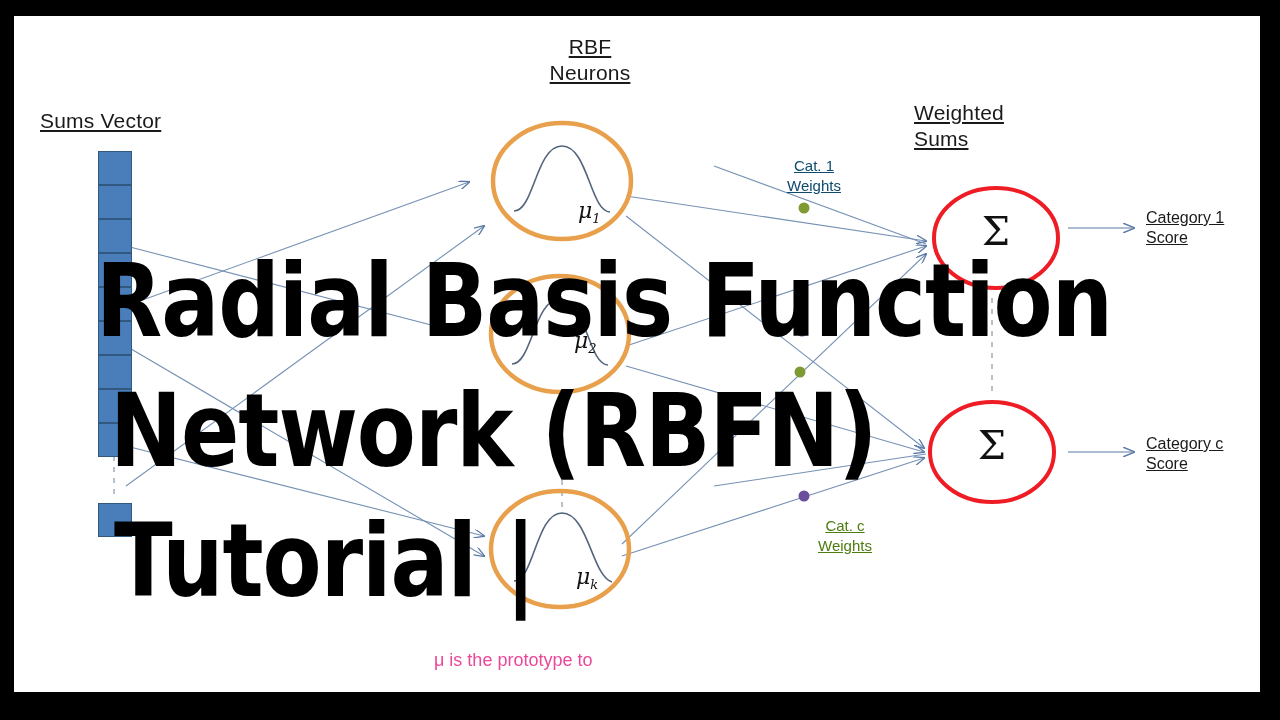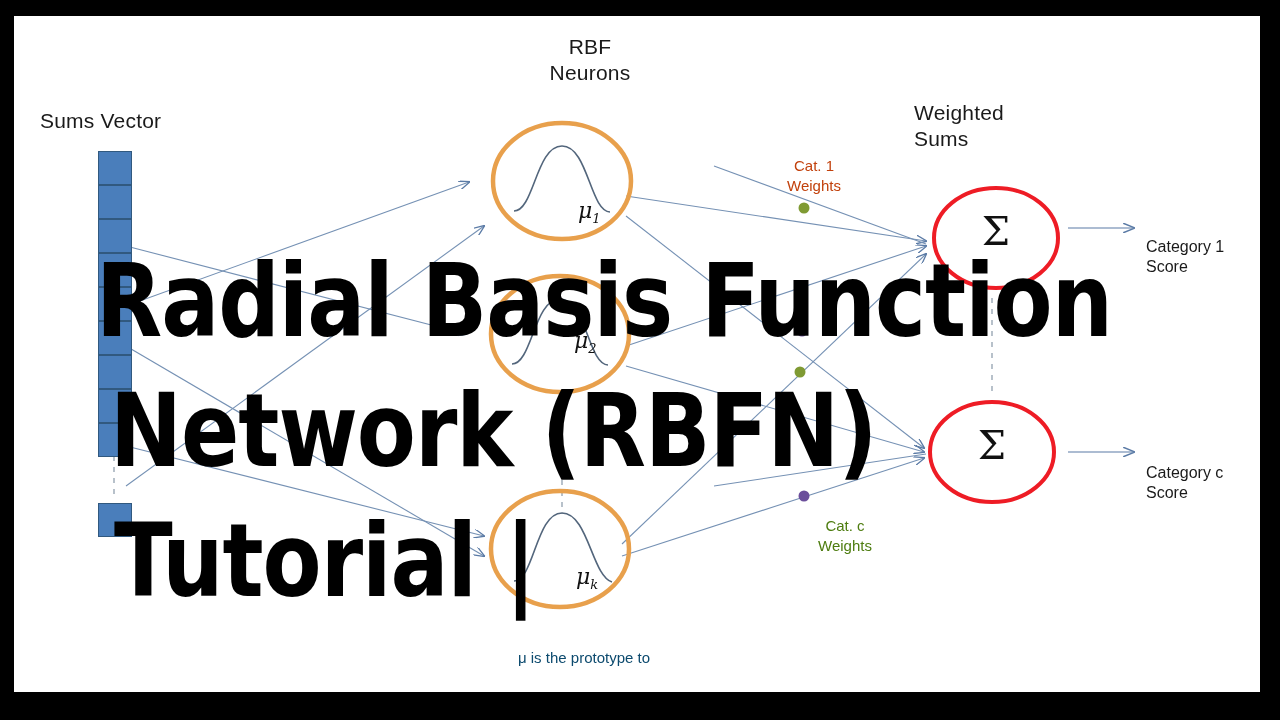--- a/index.html
+++ b/index.html
@@ -1,26 +1,26 @@
 <!DOCTYPE html>
 <html><head>
 <meta charset="utf-8">
 <style>
   html,body{margin:0;padding:0;background:#000;}
   body{width:1280px;height:720px;overflow:hidden;font-family:"Liberation Sans",sans-serif;}
   #stage{position:relative;width:1280px;height:720px;background:#000;}
   #frame{position:absolute;left:10px;top:12px;width:1254px;height:684px;background:#ffffff;border:4px solid #000;box-sizing:border-box;}
   #canvas{position:absolute;left:0;top:0;width:1246px;height:676px;}
-  .lbl{position:absolute;color:#1a1a1a;font-family:"Liberation Sans",sans-serif;line-height:1.25;white-space:pre-line;}
+  .lbl{position:absolute;color:#1a1a1a;font-family:"Liberation Sans",sans-serif;line-height:1.25;white-space:pre-line;text-decoration:underline;}
   .hdr{font-size:21px;font-weight:400;letter-spacing:.2px;}
-  .sml{font-size:16px;margin-top:29px;}
+  .sml{font-size:16px;}
   .wlbl{font-size:15px;text-align:center;line-height:1.3;}
   .mu{position:absolute;font-family:"DejaVu Serif",serif;font-style:italic;font-size:22px;color:#111;margin-left:36px;}
   .mu sub{font-size:13px;font-style:italic;}
-  .cap{position:absolute;font-size:15px;color:#0c4a6e;text-align:center;line-height:1.35;}
+  .cap{position:absolute;font-size:18px;color:#ec4899;line-height:1.35;}
   #title{position:absolute;left:0;top:0;width:1246px;height:720px;pointer-events:none;}
   .tline{position:absolute;font-family:"DejaVu Sans",sans-serif;font-weight:700;color:#000;
          letter-spacing:-1px;white-space:nowrap;transform:scaleY(1.18);transform-origin:left top;}
   .cell{position:absolute;background:#4a7ebb;border:1px solid #31597f;box-sizing:border-box;}
 </style>
 </head>
 <body>
 
 <div id="stage">
   <div id="frame">
@@ -104,21 +104,21 @@
     </div>
 
     <div class="lbl hdr" style="left:26px;top:92px;">Sums Vector</div>
 
     <div class="lbl hdr" style="left:516px;top:18px;text-align:center;width:120px;">RBF
 Neurons</div>
 
     <div class="lbl hdr" style="left:900px;top:84px;text-align:left;width:170px;">Weighted
 Sums</div>
 
-    <div class="lbl wlbl" style="left:745px;top:140px;width:110px;color:#c2410c;">Cat. 1
+    <div class="lbl wlbl" style="left:745px;top:140px;width:110px;color:#0c4a6e;">Cat. 1
 Weights</div>
 
     <div class="lbl wlbl" style="left:776px;top:500px;width:110px;color:#4d7c0f;">Cat. c
 Weights</div>
 
     <div class="lbl sml" style="left:1132px;top:192px;width:130px;">Category 1
 Score</div>
 
     <div class="lbl sml" style="left:1132px;top:418px;width:130px;">Category c
 Score</div>

